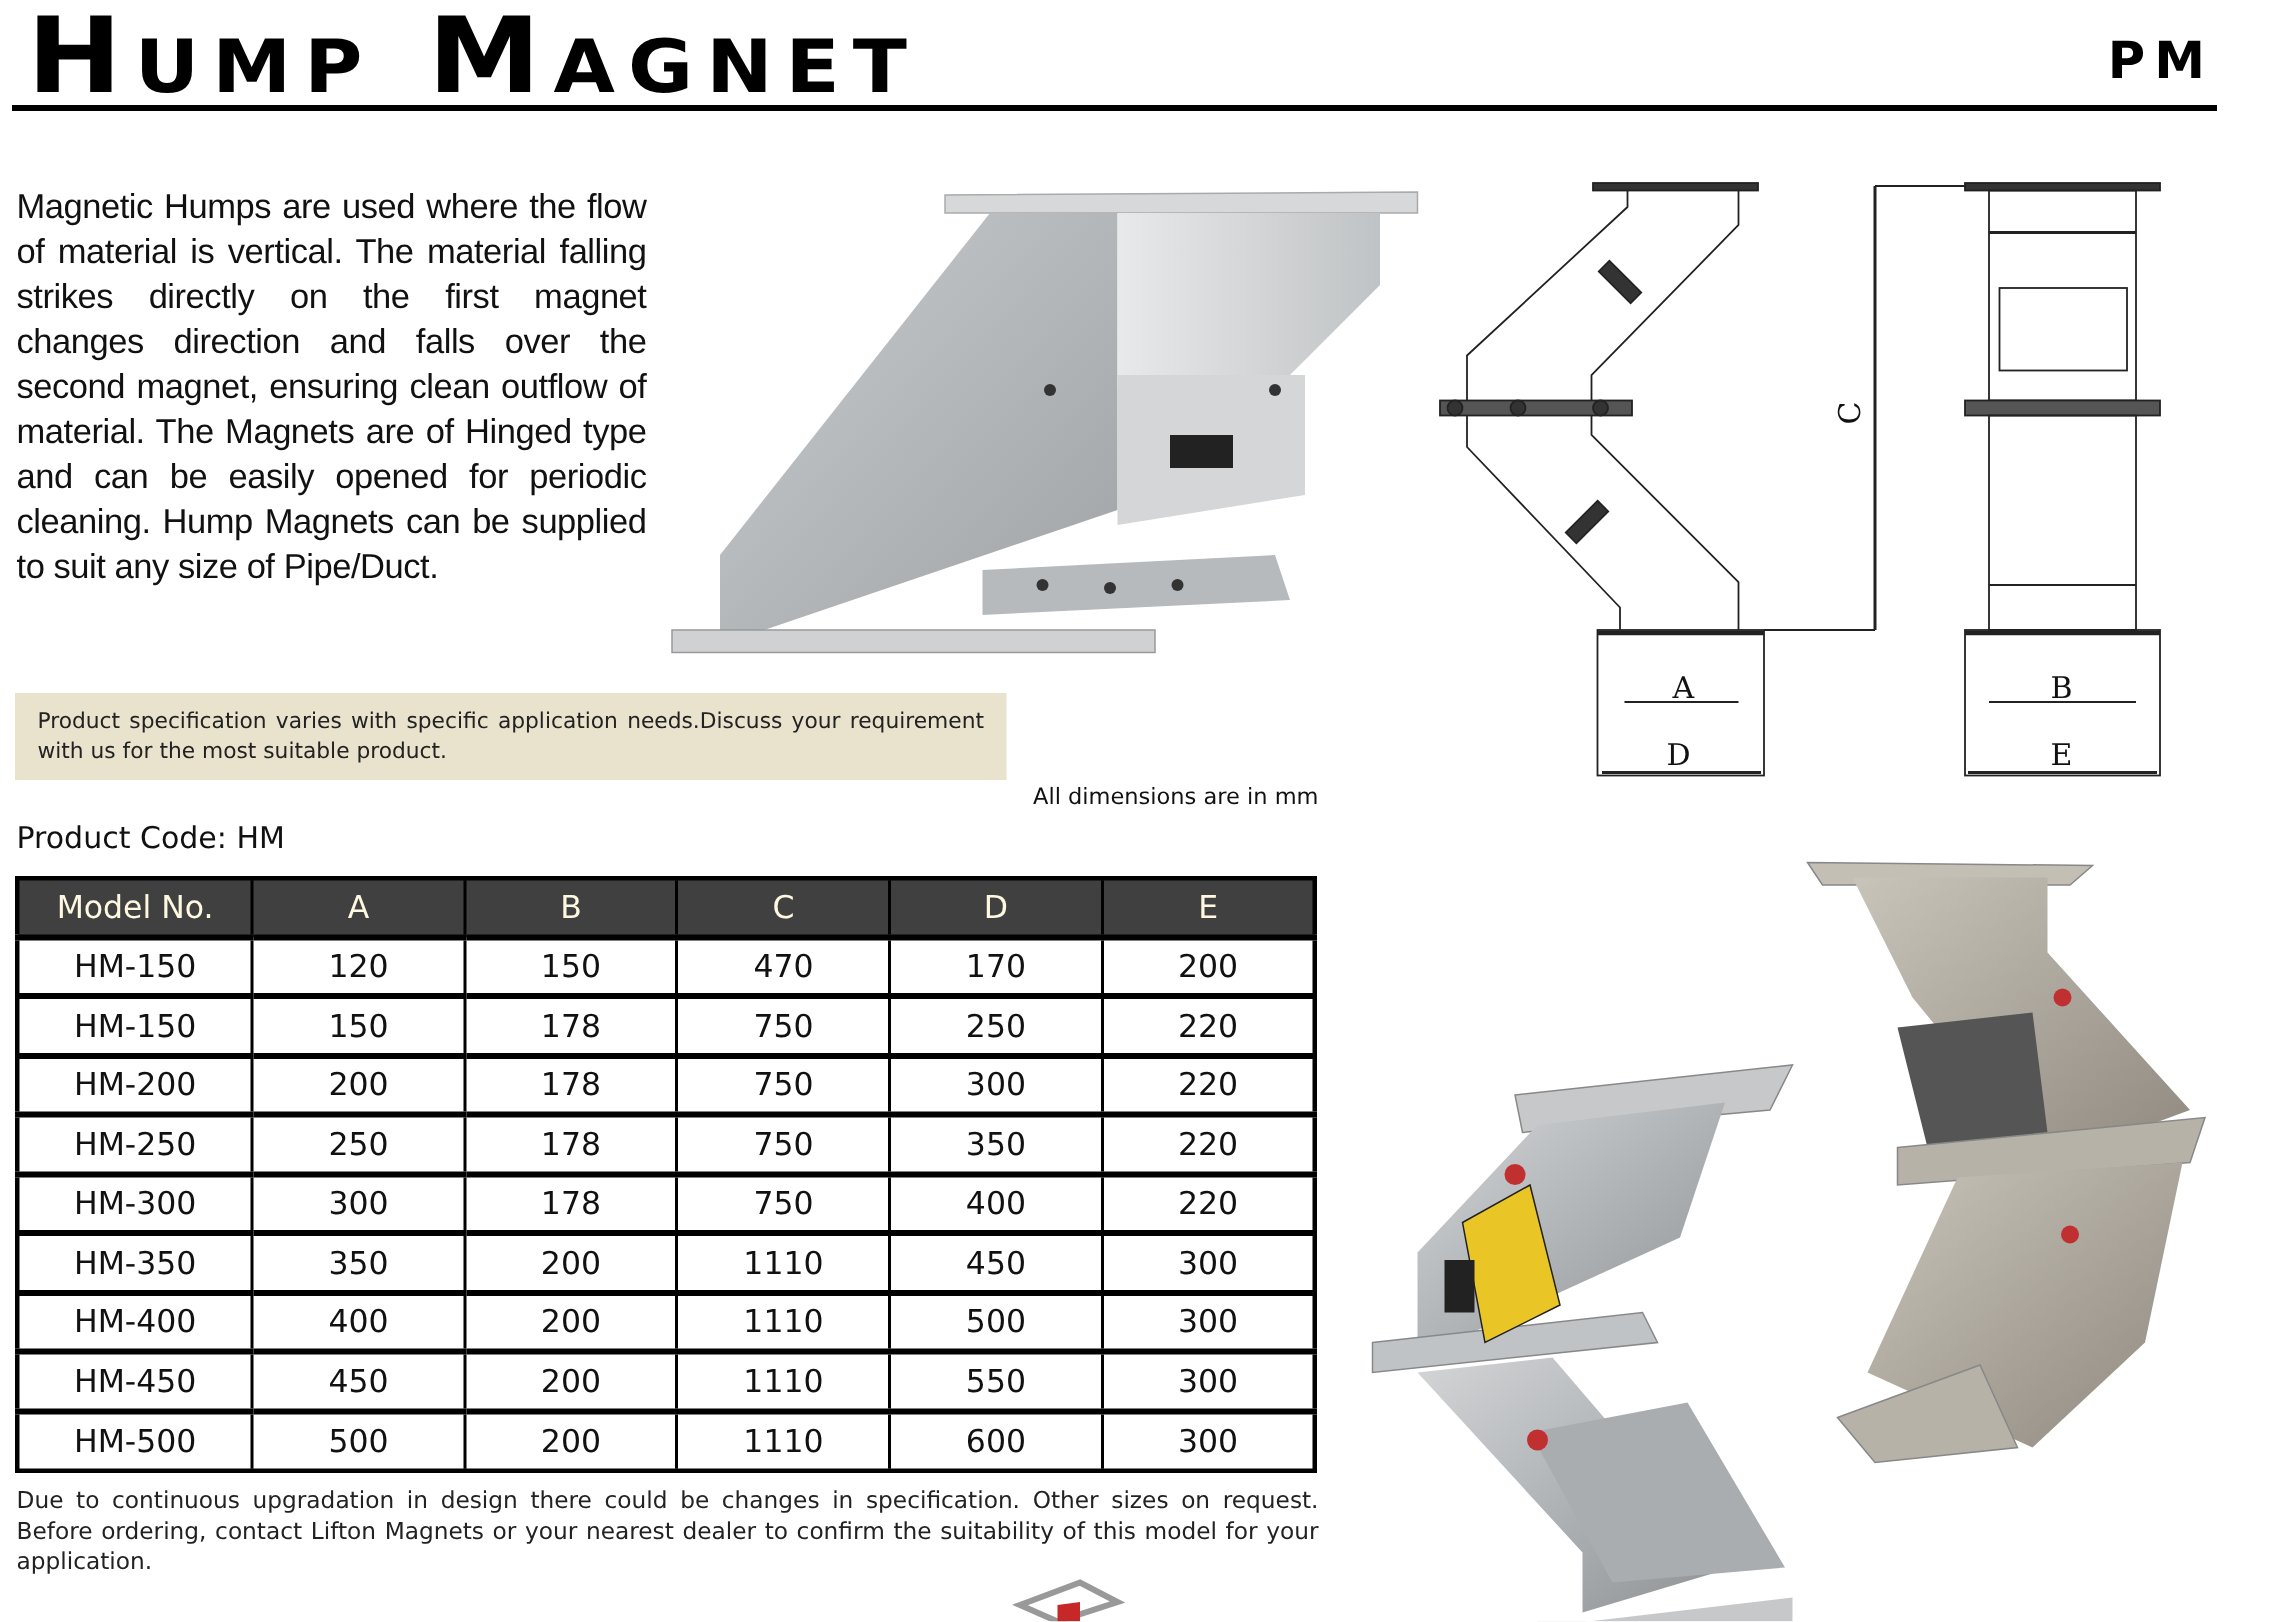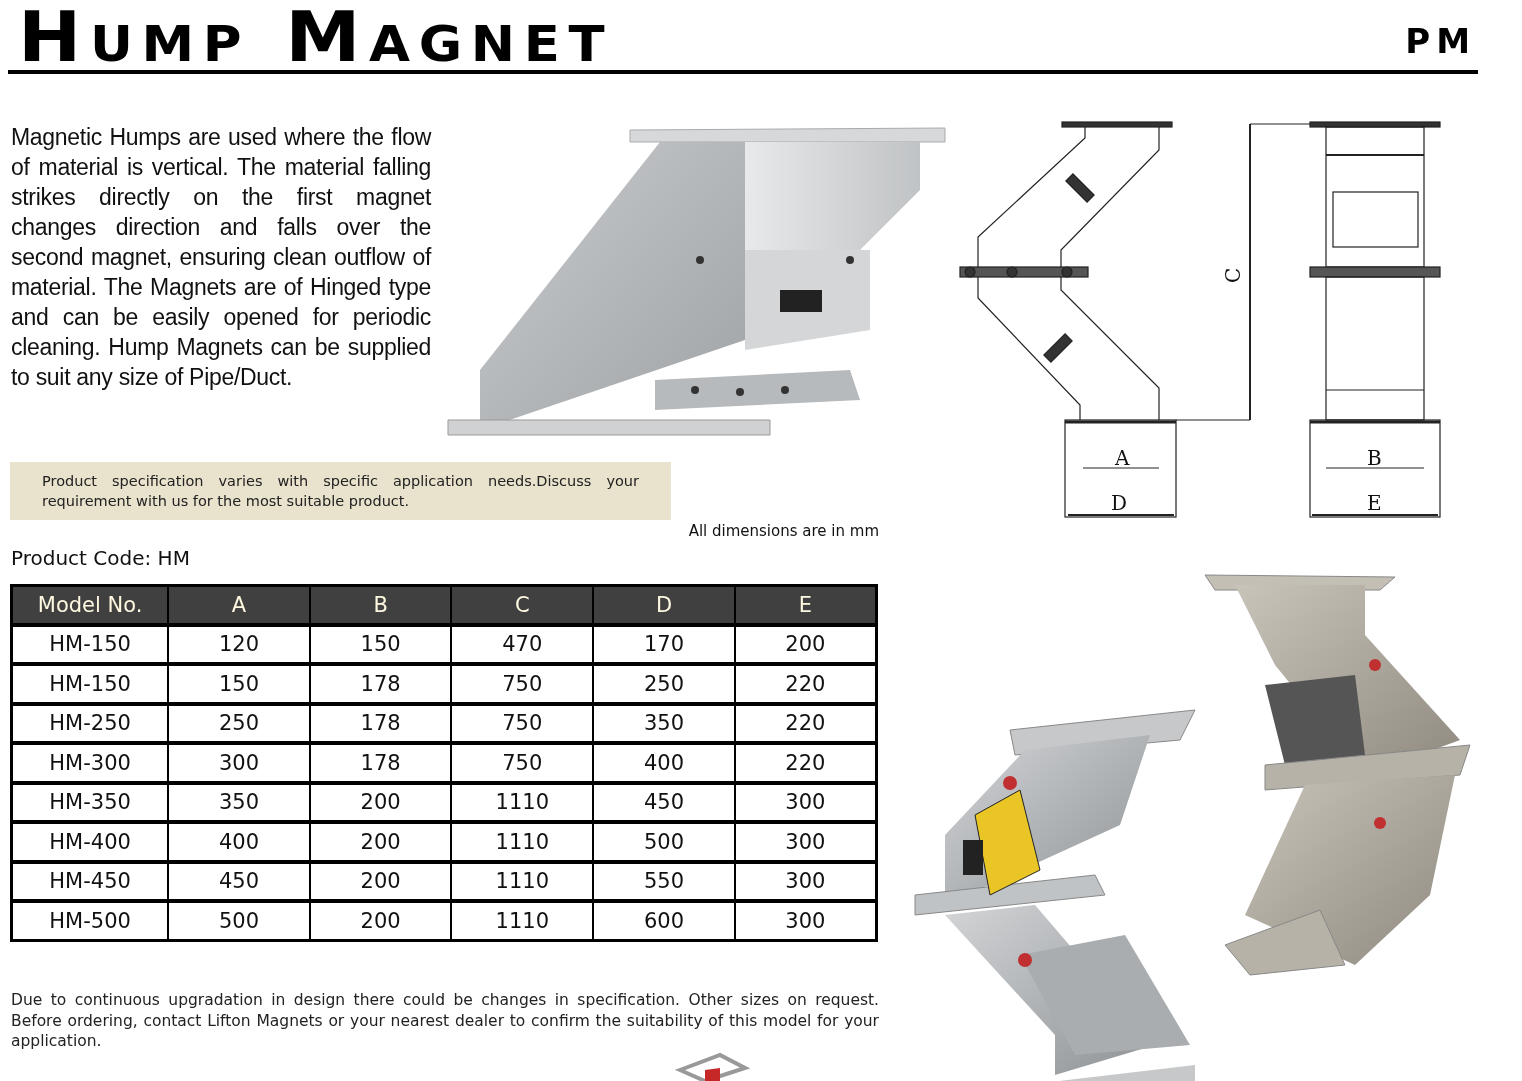--- a/index.html
+++ b/index.html
@@ -22,21 +22,21 @@
     position: absolute; left: 11px; top: 122px; width: 420px;
     font-size: 23px; line-height: 30px; text-align: justify; color: #111;
     font-family: Liberation Sans, sans-serif; letter-spacing: -0.3px;
   }
 
   .photo1 { position: absolute; left: 440px; top: 100px; width: 525px; height: 340px; }
   .drawing { position: absolute; left: 955px; top: 110px; width: 520px; height: 420px; }
 
   .note-box {
     position: absolute; left: 10px; top: 462px; width: 661px; height: 58px;
-    background: #e9e2cc; padding: 9px 32px;
+    background: #e9e2cc; padding: 9px 15px;
     font-size: 14.5px; line-height: 20px; color: #222; text-align: justify;
   }
 
   .code-label { position: absolute; left: 11px; top: 546px; font-size: 20px; color: #111; }
   .units-label { position: absolute; right: 643px; top: 522px; font-size: 15px; color: #111; }
 
   table.spec {
     position: absolute; left: 10px; top: 584px; width: 868px;
     border-collapse: collapse; border: 3px solid #000;
   }
@@ -171,20 +171,28 @@
     </tr>
     <tr class="row">
       <td>HM-150</td>
       <td>150</td>
       <td>178</td>
       <td>750</td>
       <td>250</td>
       <td>220</td>
     </tr>
     <tr class="row">
+      <td>HM-200</td>
+      <td>200</td>
+      <td>178</td>
+      <td>750</td>
+      <td>300</td>
+      <td>220</td>
+    </tr>
+    <tr class="row">
       <td>HM-250</td>
       <td>250</td>
       <td>178</td>
       <td>750</td>
       <td>350</td>
       <td>220</td>
     </tr>
     <tr class="row">
       <td>HM-300</td>
       <td>300</td>

